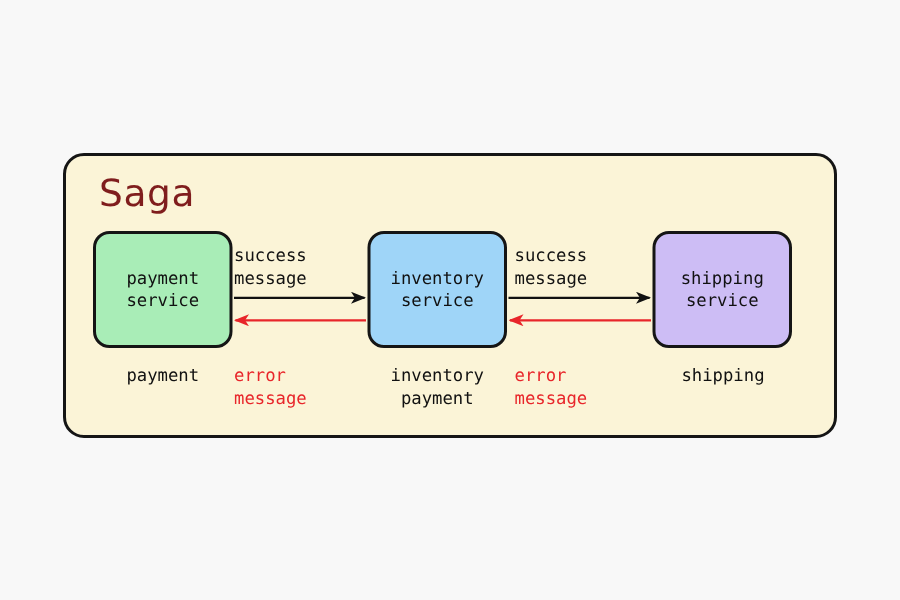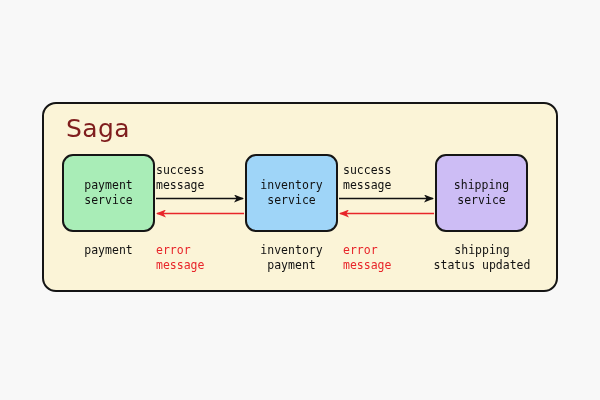--- a/index.html
+++ b/index.html
@@ -145,21 +145,20 @@
 
   <div class="caption" id="cap-payment">
     <div>payment</div>
   </div>
   <div class="caption" id="cap-inventory">
     <div>inventory</div>
     <div>payment</div>
   </div>
   <div class="caption" id="cap-shipping">
     <div>shipping</div>
-    <div>status updated</div>
   </div>
 
   <div class="edge-label success" id="lbl-success-1">
     <div>success</div>
     <div>message</div>
   </div>
   <div class="edge-label error" id="lbl-error-1">
     <div>error</div>
     <div>message</div>
   </div>

